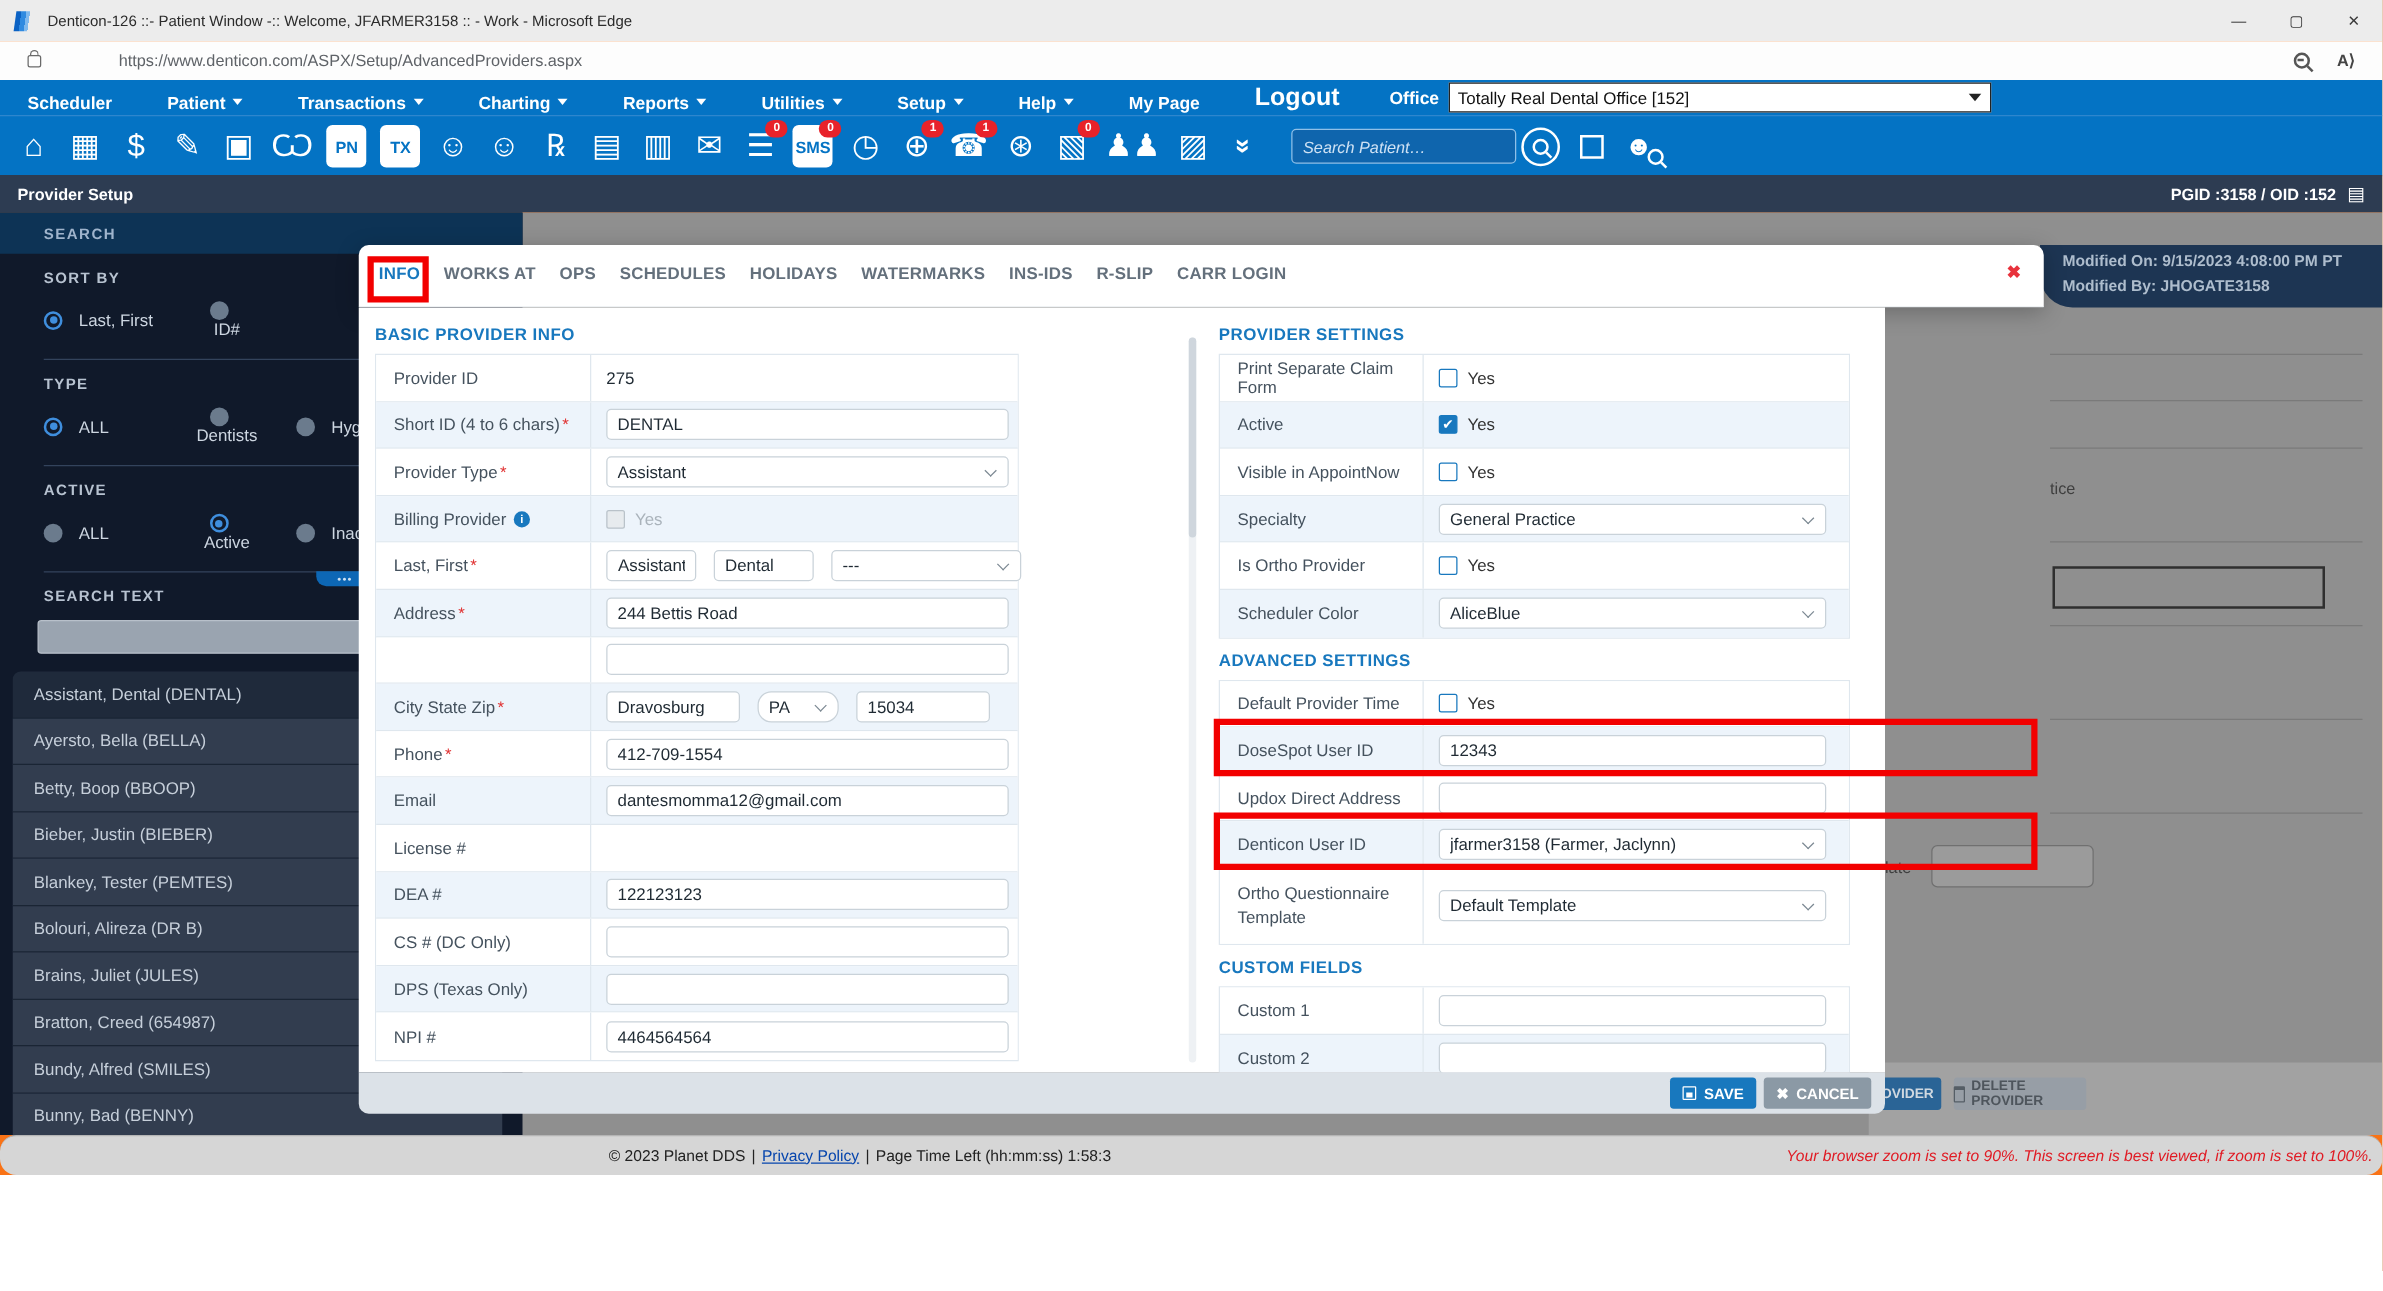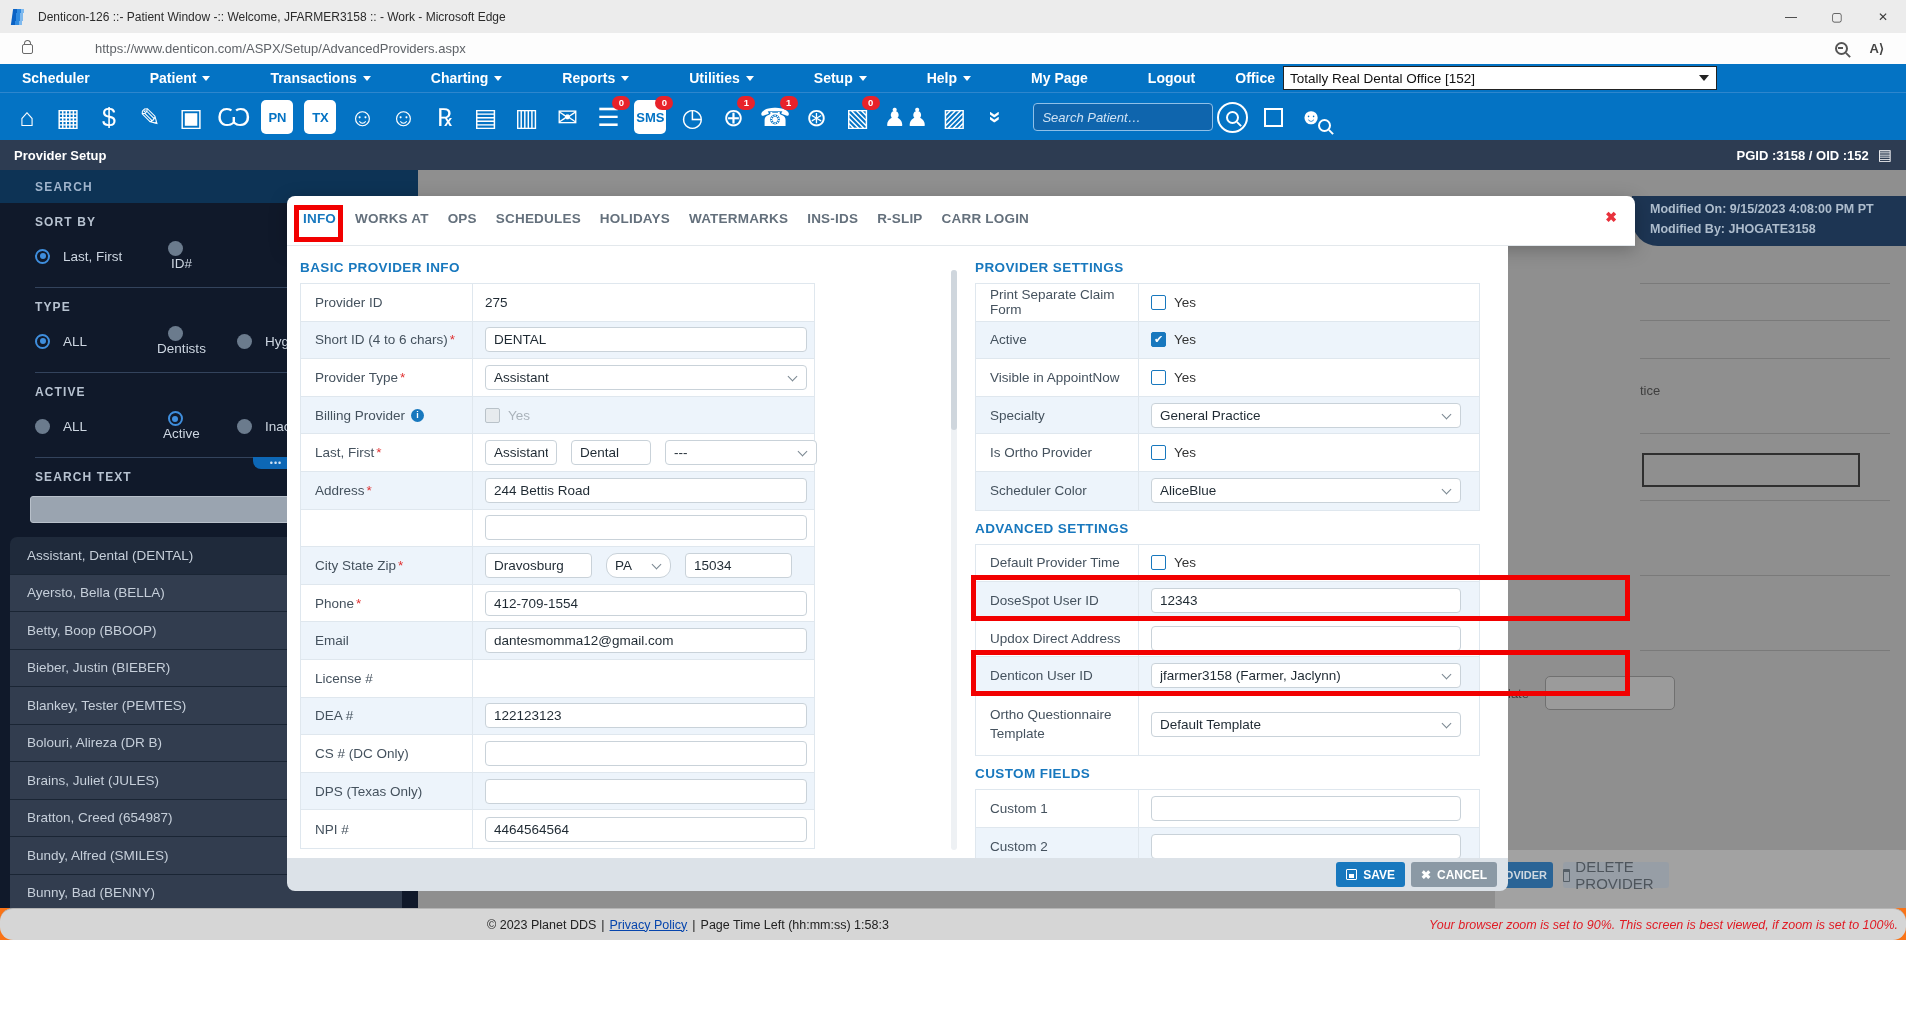--- a/index.html
+++ b/index.html
@@ -19,24 +19,24 @@
   .lock::before{content:"";position:absolute;left:1px;top:-5px;width:5px;height:4px;border:1.5px solid #6a6a6a;border-bottom:none;border-radius:4px 4px 0 0;}
   #url-text{margin-left:62px;font-size:13px;color:#5f6368;}
   .urlbar-right{margin-left:auto;display:flex;align-items:center;gap:22px;margin-right:22px;}
   .mag{display:inline-block;width:9px;height:9px;border:2px solid #555;border-radius:50%;position:relative;}
   .mag::after{content:"";position:absolute;width:6px;height:2px;background:#555;transform:rotate(45deg);right:-5px;bottom:-3px;}
   .mag .minus{position:absolute;left:1px;top:3px;width:5px;height:1.5px;background:#555;}
   .read-aloud{font-size:13px;color:#444;font-weight:bold;}
 
   
   #menubar{left:0;top:64px;width:1906px;height:28px;background:#0473c4;display:flex;align-items:center;color:#fff;}
-  #menu-items{display:flex;align-items:flex-end;margin-left:22px;gap:16px;}
+  #menu-items{display:flex;align-items:flex-end;margin-left:22px;}
   .menu-item{font-size:14px;font-weight:600;margin-right:44px;display:flex;align-items:center;white-space:nowrap;}
   .caret{width:0;height:0;border-left:4px solid transparent;border-right:4px solid transparent;border-top:5px solid #fff;margin-left:6px;}
-  #logout-item{font-size:14px;font-weight:600;margin-right:40px;}
+  #logout-item{font-size:20px;font-weight:600;margin-right:40px;}
   #office-label{font-size:14px;font-weight:bold;margin-right:8px;}
   #office-select{width:432px;height:22px;background:#fff;border:1px solid #222;display:flex;align-items:center;color:#111;font-size:13.5px;}
   #office-select .val{margin-left:6px;flex:1;white-space:nowrap;overflow:hidden;}
   #office-select .ocaret{width:0;height:0;border-left:5px solid transparent;border-right:5px solid transparent;border-top:6px solid #222;margin-right:7px;}
 
   
   #toolbar{left:0;top:92px;width:1906px;height:48px;background:#0473c4;border-top:1px solid #2e86cd;display:flex;align-items:center;}
   #tb-icons{display:flex;align-items:center;margin-left:12px;}
   .tb-icon{position:relative;min-width:30px;height:34px;margin-right:11px;display:flex;align-items:center;justify-content:center;color:#fff;font-size:25px;line-height:1;}
   .tb-icon.box{background:#fff;color:#0473c4;border-radius:5px;width:32px;font-size:13px;font-weight:bold;}
@@ -79,21 +79,21 @@
   
   .bg-line{position:absolute;height:1px;background:rgba(0,0,0,.14);}
   #bg-practice{position:absolute;left:1640px;top:213px;font-size:13px;color:#3f3f3f;}
   #bg-darkrect{position:absolute;left:1642px;top:283px;width:214px;height:30px;border:2px solid #2f2f2f;}
   #bg-band{position:absolute;left:1495px;top:680px;width:411px;height:58px;background:#a2a2a2;}
   #bg-template-txt{position:absolute;left:1508px;top:516px;font-size:13px;color:#3f3f3f;}
   #bg-template-sel{position:absolute;left:1545px;top:506px;width:128px;height:32px;background:#9b9b9b;border:1px solid #707070;border-radius:5px;}
   #modified-block{position:absolute;left:1632px;top:26px;width:274px;height:50px;background:#1d3553;border-radius:0 0 0 26px;color:#aebdcd;font-size:12.5px;font-weight:600;padding-left:18px;box-sizing:border-box;}
   #modified-block div{margin-top:6px;white-space:nowrap;}
   #bg-add-btn{position:absolute;left:1452px;top:692px;width:101px;height:26px;background:#2a6496;border-radius:3px;color:#cfd8e0;font-size:11px;font-weight:bold;display:flex;align-items:center;justify-content:flex-end;padding-right:6px;box-sizing:border-box;}
-  #bg-del-btn{position:absolute;left:1563px;top:692px;width:106px;height:26px;background:#979ea6;border-radius:3px;color:#4e555c;font-size:15px;font-weight:normal;display:flex;align-items:center;justify-content:space-between;gap:5px;box-sizing:border-box;}
+  #bg-del-btn{position:absolute;left:1563px;top:692px;width:106px;height:26px;background:#979ea6;border-radius:3px;color:#4e555c;font-size:11px;font-weight:bold;display:flex;align-items:center;justify-content:space-between;gap:5px;box-sizing:border-box;}
   .trash{display:inline-block;width:8px;height:9px;border:1.5px solid #555e66;border-top:3px solid #555e66;border-radius:1px;}
 
   
   #modal-header{left:287px;top:196px;width:1348px;height:50px;background:#fff;border-radius:8px 8px 0 0;border-bottom:1px solid #e3e8ec;box-shadow:0 4px 18px rgba(0,0,0,.25);z-index:40;box-sizing:border-box;}
   #modal-body{left:287px;top:246px;width:1221px;height:612px;background:#fff;z-index:40;overflow:hidden;}
   #modal-footer{left:287px;top:858px;width:1221px;height:33px;background:#dce2e8;border-radius:0 0 8px 8px;z-index:40;display:flex;align-items:center;justify-content:flex-end;}
   #tabs{display:flex;align-items:center;margin:15px 0 0 16px;gap:19px;}
   .tab{font-size:13.5px;font-weight:600;color:#64707c;letter-spacing:.2px;}
   .tab.active{color:#1878be;}
   #modal-close{position:absolute;right:18px;top:13px;color:#e8323c;font-size:14px;font-weight:bold;}

